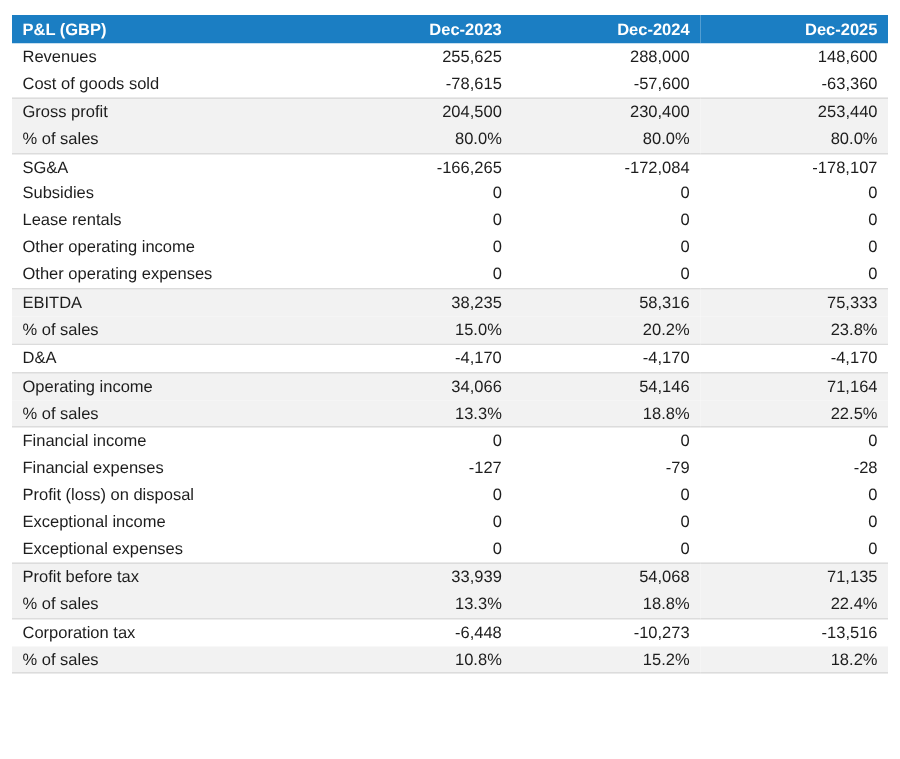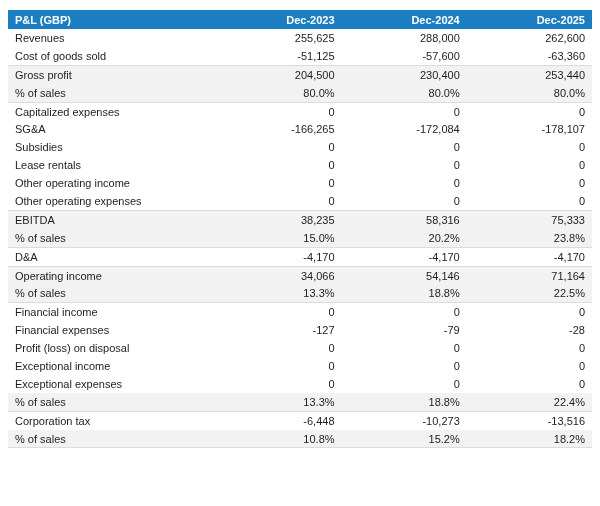--- a/index.html
+++ b/index.html
@@ -64,47 +64,41 @@
         <th class="num">Dec-2023</th>
         <th class="num">Dec-2024</th>
         <th class="num">Dec-2025</th>
       </tr>
     </thead>
     <tbody>
         <tr class="">
           <td class="label">Revenues</td>
           <td class="num">255,625</td>
           <td class="num">288,000</td>
-          <td class="num">262,600</td>
+          <td class="num">148,600</td>
         </tr>
         <tr class="">
           <td class="label">Cost of goods sold</td>
-          <td class="num">-51,125</td>
+          <td class="num">-78,615</td>
           <td class="num">-57,600</td>
           <td class="num">-63,360</td>
         </tr>
         <tr class="emphasis block-start">
           <td class="label">Gross profit</td>
           <td class="num">204,500</td>
           <td class="num">230,400</td>
           <td class="num">253,440</td>
         </tr>
         <tr class="emphasis block-end">
           <td class="label">% of sales</td>
           <td class="num">80.0%</td>
           <td class="num">80.0%</td>
           <td class="num">80.0%</td>
         </tr>
         <tr class="">
-          <td class="label">Capitalized expenses</td>
-          <td class="num">0</td>
-          <td class="num">0</td>
-          <td class="num">0</td>
-        </tr>
-        <tr class="">
           <td class="label">SG&amp;A</td>
           <td class="num">-166,265</td>
           <td class="num">-172,084</td>
           <td class="num">-178,107</td>
         </tr>
         <tr class="">
           <td class="label">Subsidies</td>
           <td class="num">0</td>
           <td class="num">0</td>
           <td class="num">0</td>
@@ -179,20 +173,26 @@
           <td class="label">Exceptional income</td>
           <td class="num">0</td>
           <td class="num">0</td>
           <td class="num">0</td>
         </tr>
         <tr class="">
           <td class="label">Exceptional expenses</td>
           <td class="num">0</td>
           <td class="num">0</td>
           <td class="num">0</td>
+        </tr>
+        <tr class="emphasis block-start">
+          <td class="label">Profit before tax</td>
+          <td class="num">33,939</td>
+          <td class="num">54,068</td>
+          <td class="num">71,135</td>
         </tr>
         <tr class="emphasis block-end">
           <td class="label">% of sales</td>
           <td class="num">13.3%</td>
           <td class="num">18.8%</td>
           <td class="num">22.4%</td>
         </tr>
         <tr class="">
           <td class="label">Corporation tax</td>
           <td class="num">-6,448</td>

